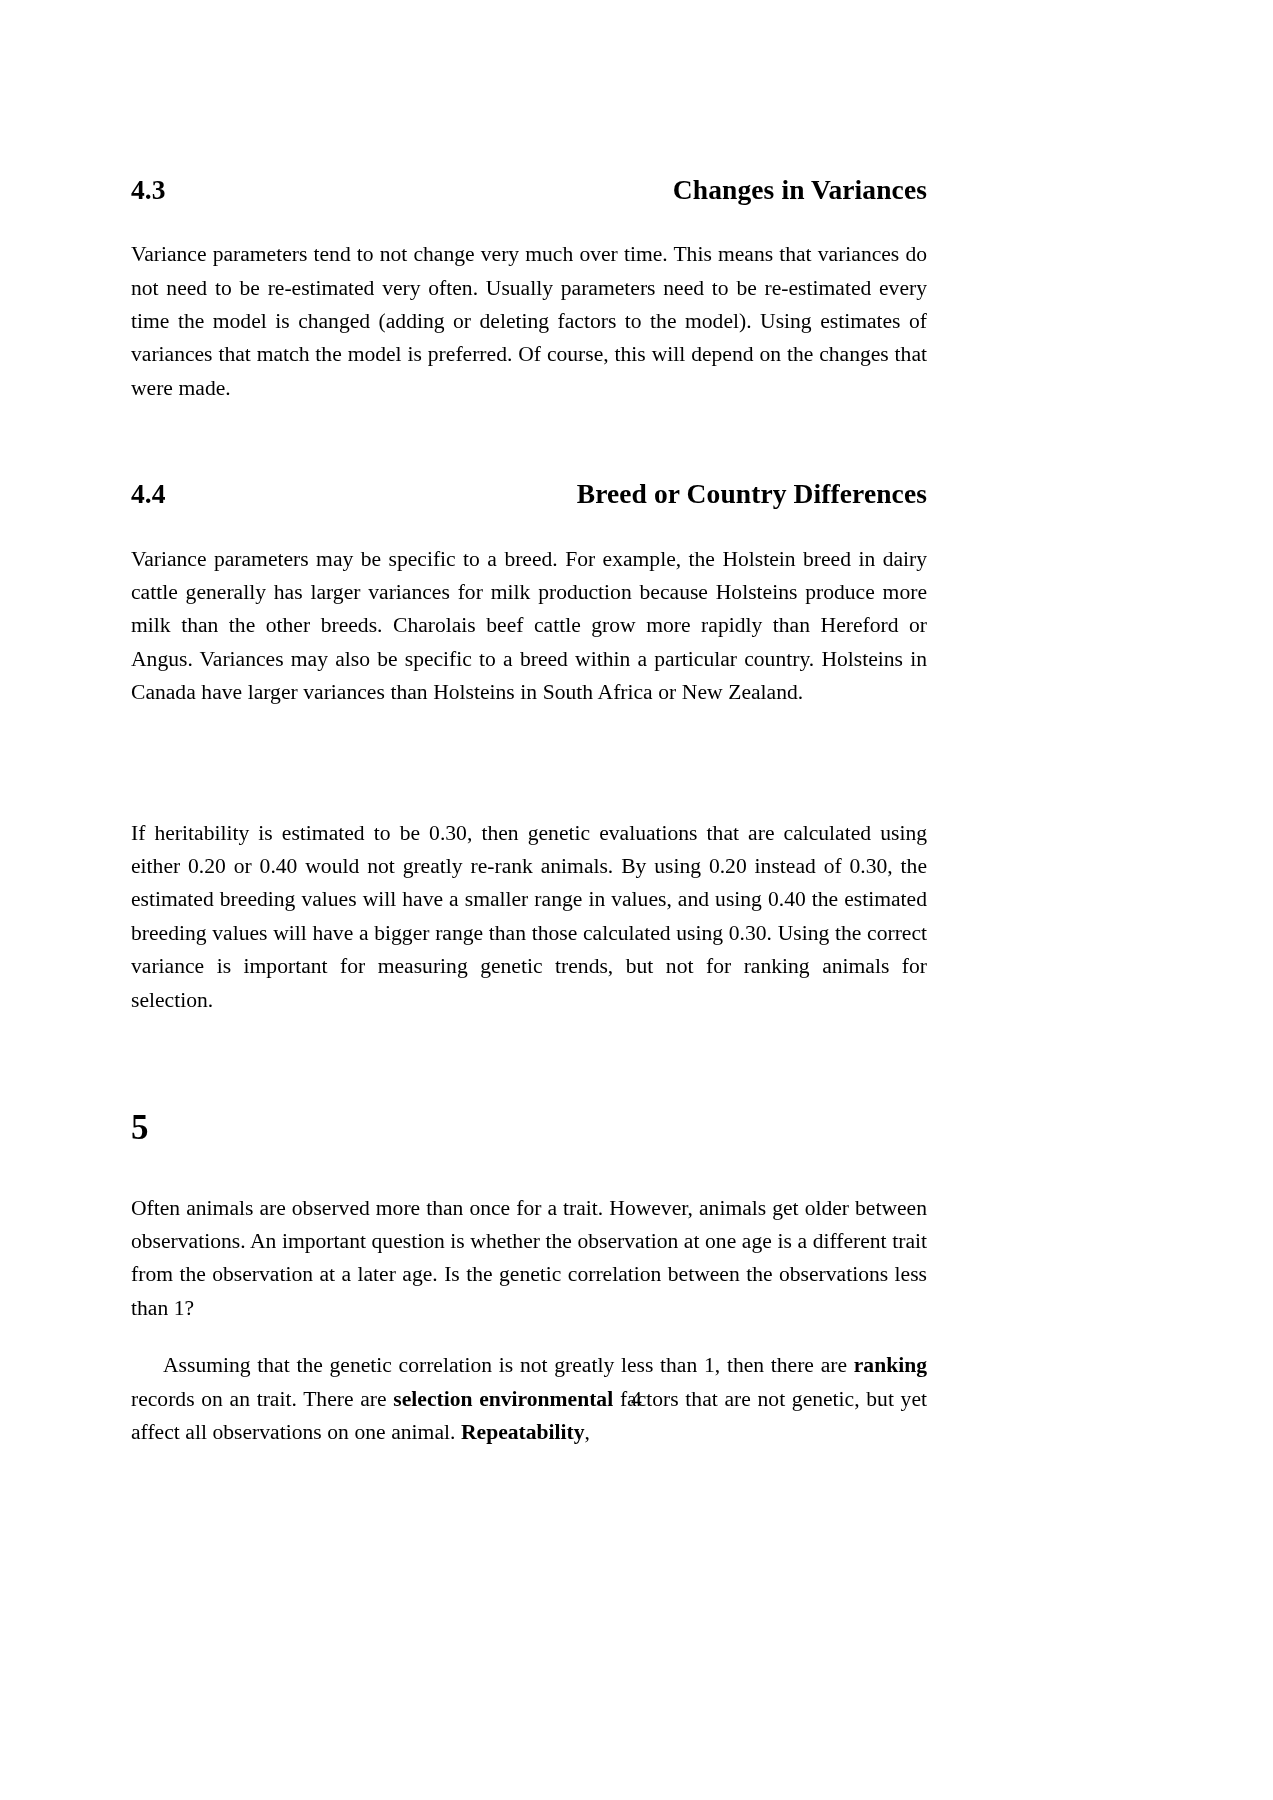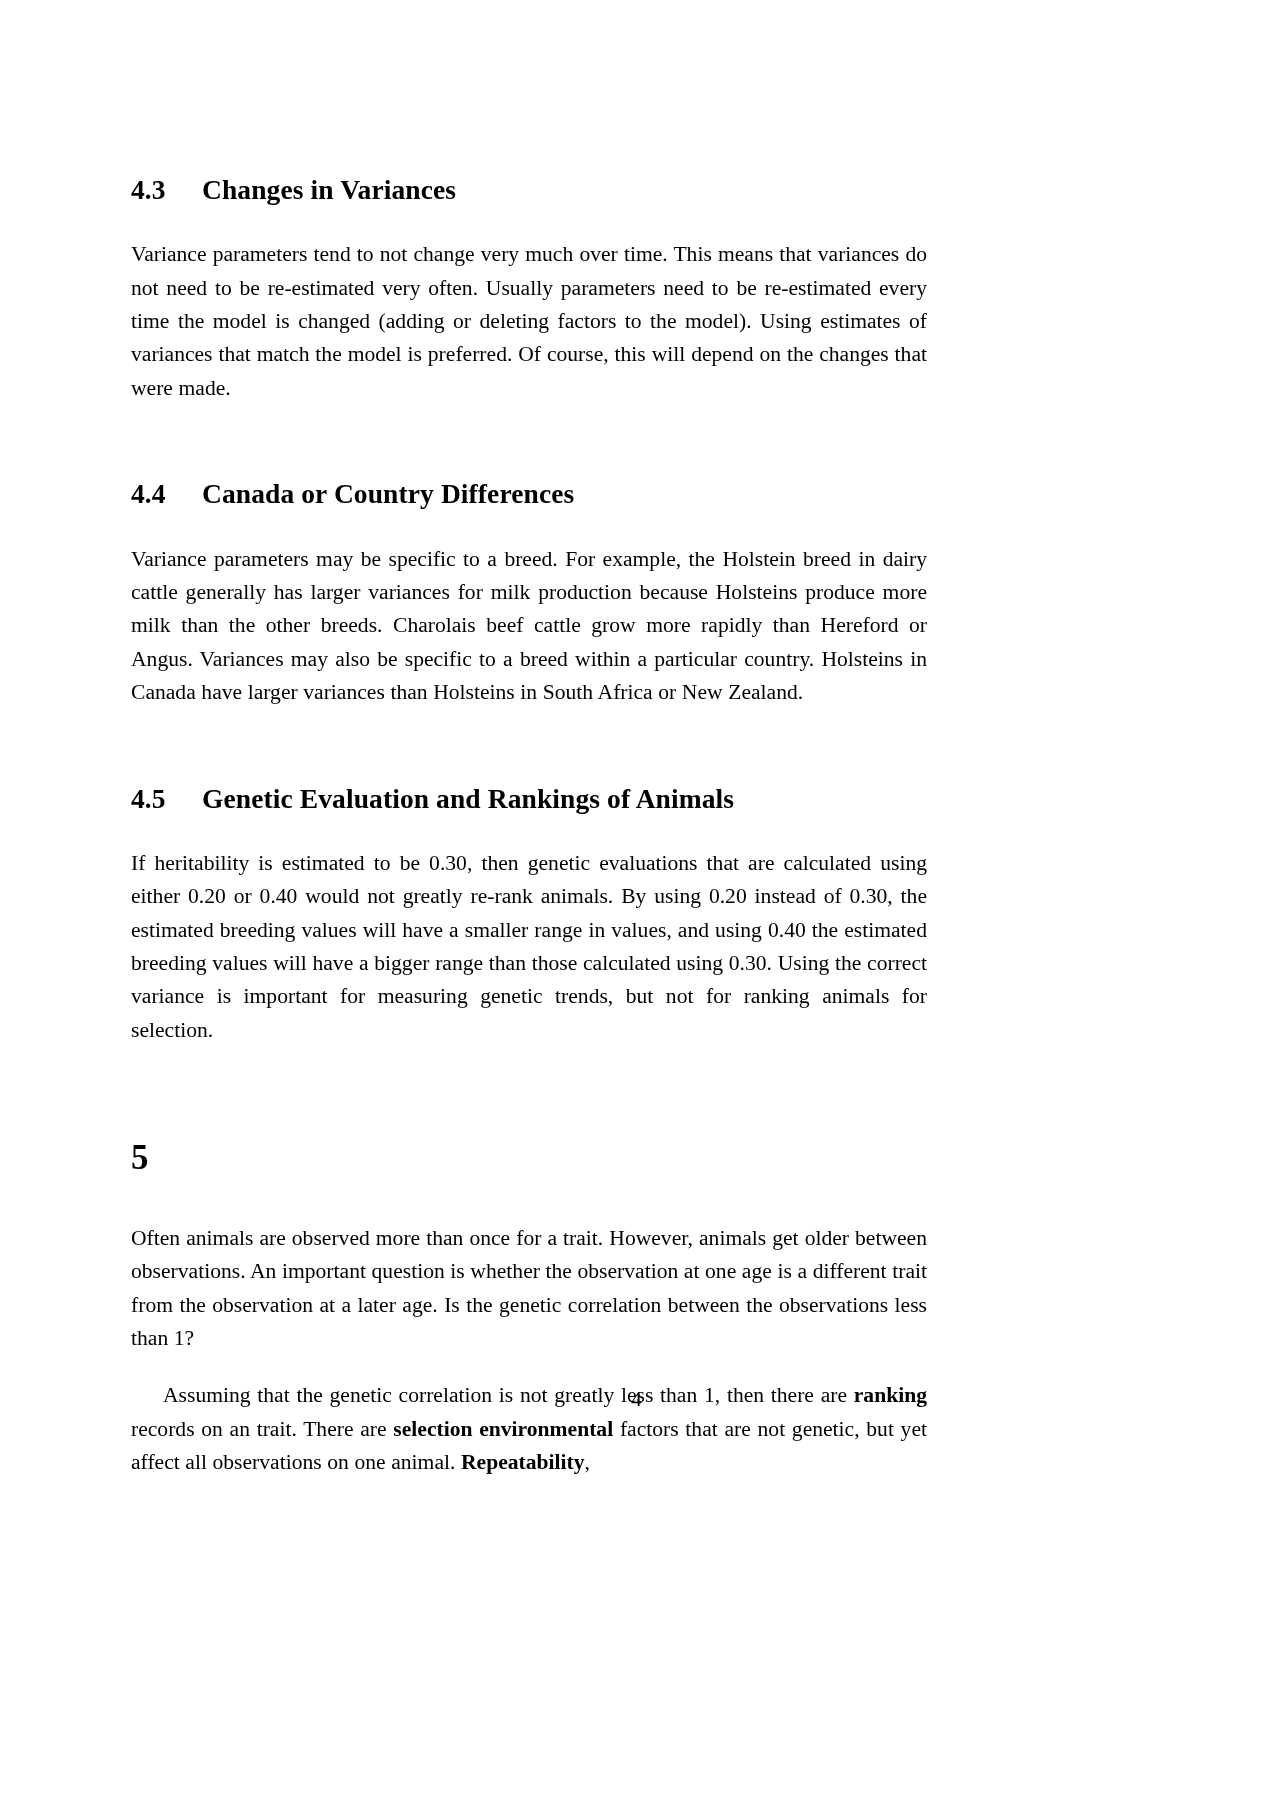--- a/index.html
+++ b/index.html
@@ -32,20 +32,21 @@
   
   h2.section-sub {
     font-size: 27.5px;
     font-weight: bold;
     margin: 0;
     padding: 0;
     letter-spacing: 0.1px;
     line-height: 1.1;
     display: flex;
     align-items: baseline;
+    justify-content: space-between;
   }
   h2.section-sub .num {
     display: inline-block;
     width: 71px;
     flex: 0 0 71px;
   }
   h1.section-main {
     font-size: 35px;
     font-weight: bold;
     margin: 0;
@@ -106,31 +107,27 @@
       <span class="num">4.3</span>
       <span class="title">Changes in Variances</span>
     </h2>
     <div class="gap-after-head"></div>
     <p class="body">Variance parameters tend to not change very much over time. This means that variances do not need to be re-estimated very often. Usually parameters need to be re-estimated every time the model is changed (adding or deleting factors to the model). Using estimates of variances that match the model is preferred. Of course, this will depend on the changes that were made.</p>
 
     <div class="gap-before-head-sub"></div>
 
     <h2 class="section-sub">
       <span class="num">4.4</span>
-      <span class="title">Canada or Country Differences</span>
+      <span class="title">Breed or Country Differences</span>
     </h2>
     <div class="gap-after-head"></div>
     <p class="body">Variance parameters may be specific to a breed. For example, the Holstein breed in dairy cattle generally has larger variances for milk production because Holsteins produce more milk than the other breeds. Charolais beef cattle grow more rapidly than Hereford or Angus. Variances may also be specific to a breed within a particular country. Holsteins in Canada have larger variances than Holsteins in South Africa or New Zealand.</p>
 
     <div class="gap-before-head-sub"></div>
 
-    <h2 class="section-sub">
-      <span class="num">4.5</span>
-      <span class="title">Genetic Evaluation and Rankings of Animals</span>
-    </h2>
     <div class="gap-after-head"></div>
     <p class="body">If heritability is estimated to be 0.30, then genetic evaluations that are calculated using either 0.20 or 0.40 would not greatly re-rank animals. By using 0.20 instead of 0.30, the estimated breeding values will have a smaller range in values, and using 0.40 the estimated breeding values will have a bigger range than those calculated using 0.30. Using the correct variance is important for measuring genetic trends, but not for ranking animals for selection.</p>
 
     <div class="gap-before-head-main"></div>
 
     <h1 class="section-main">
       <span class="num">5</span>
     </h1>
     <div class="gap-after-main-head"></div>
     <p class="body">Often animals are observed more than once for a trait. However, animals get older between observations. An important question is whether the observation at one age is a different trait from the observation at a later age. Is the genetic correlation between the observations less than 1?</p>

